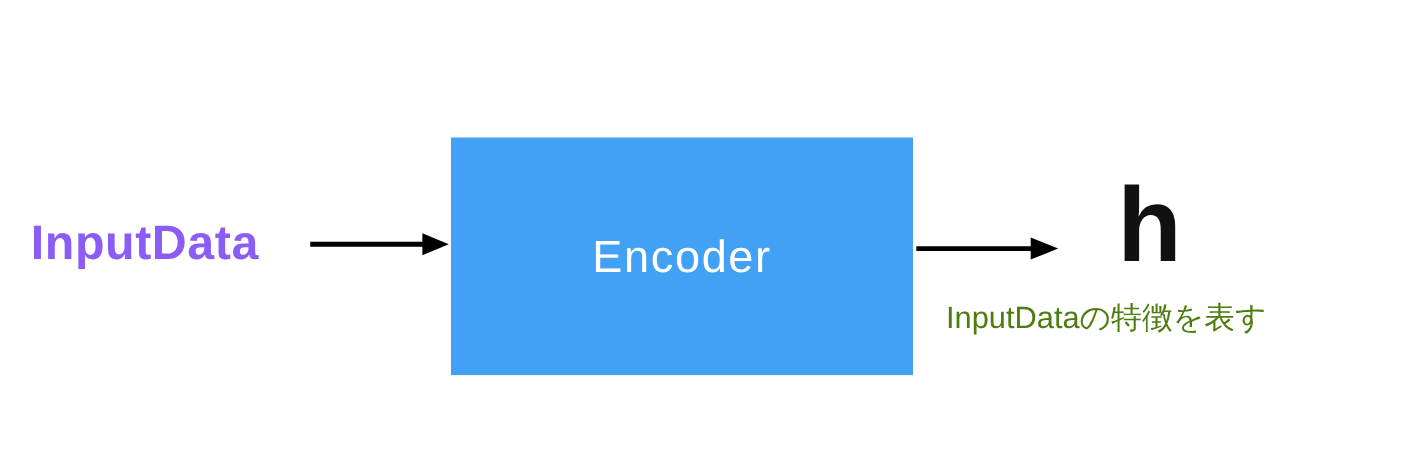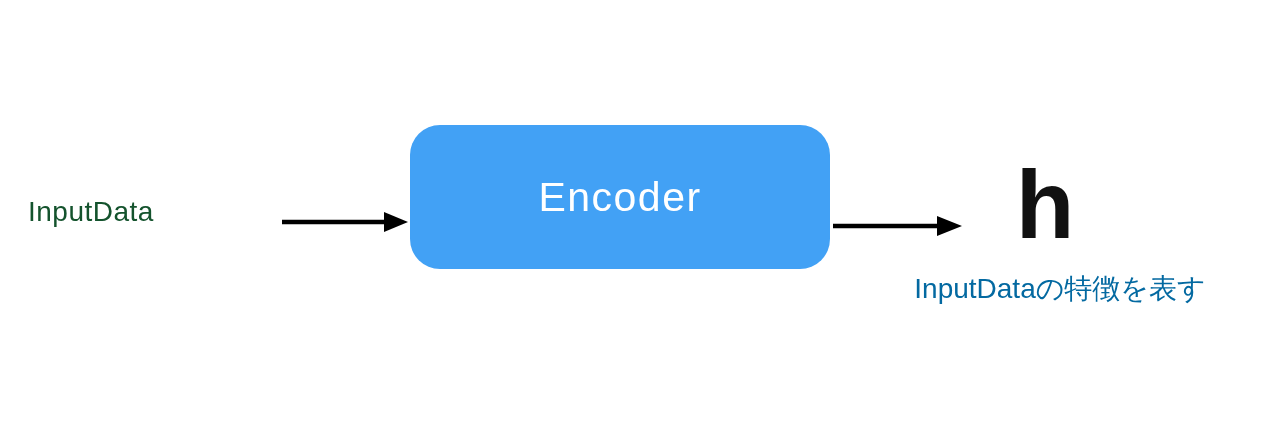--- a/index.html
+++ b/index.html
@@ -11,43 +11,42 @@
     position: relative;
     width: 1276px;
     height: 430px;
     background: #ffffff;
     overflow: hidden;
   }
   .input-label {
     position: absolute;
     left: 28px;
     top: 196px;
-    font-size: 28px;
-    font-weight: 400;
-    color: #14532d;
+    font-size: 44px;
+    font-weight: 700;
+    color: #8b5cf6;
     letter-spacing: 0.5px;
     white-space: nowrap;
   }
   .arrow {
     position: absolute;
     display: block;
   }
   .arrow-1 { left: 280px; top: 204px; }
   .arrow-2 { left: 831px; top: 208px; }
   .encoder-box {
     position: absolute;
     left: 410px;
     top: 125px;
     width: 420px;
-    height: 144px;
+    height: 216px;
     background: #42A1F5;
     display: flex;
     align-items: center;
     justify-content: center;
-    border-radius: 30px;
   }
   .encoder-label {
     color: #ffffff;
     font-size: 41px;
     font-weight: 400;
     letter-spacing: 1.5px;
     white-space: nowrap;
   }
   .output-symbol {
     position: absolute;
@@ -58,22 +57,21 @@
     font-size: 96px;
     line-height: 1.05;
     font-weight: 700;
     color: #111111;
   }
   .output-caption {
     position: absolute;
     left: 860px;
     top: 266px;
     width: 400px;
-    text-align: center;
-    color: #0369a1;
+    color: #4d7c0f;
     font-size: 28px;
     line-height: 46px;
     white-space: nowrap;
   }
 </style>
 </head>
 <body>
 
 <div class="canvas">
 

